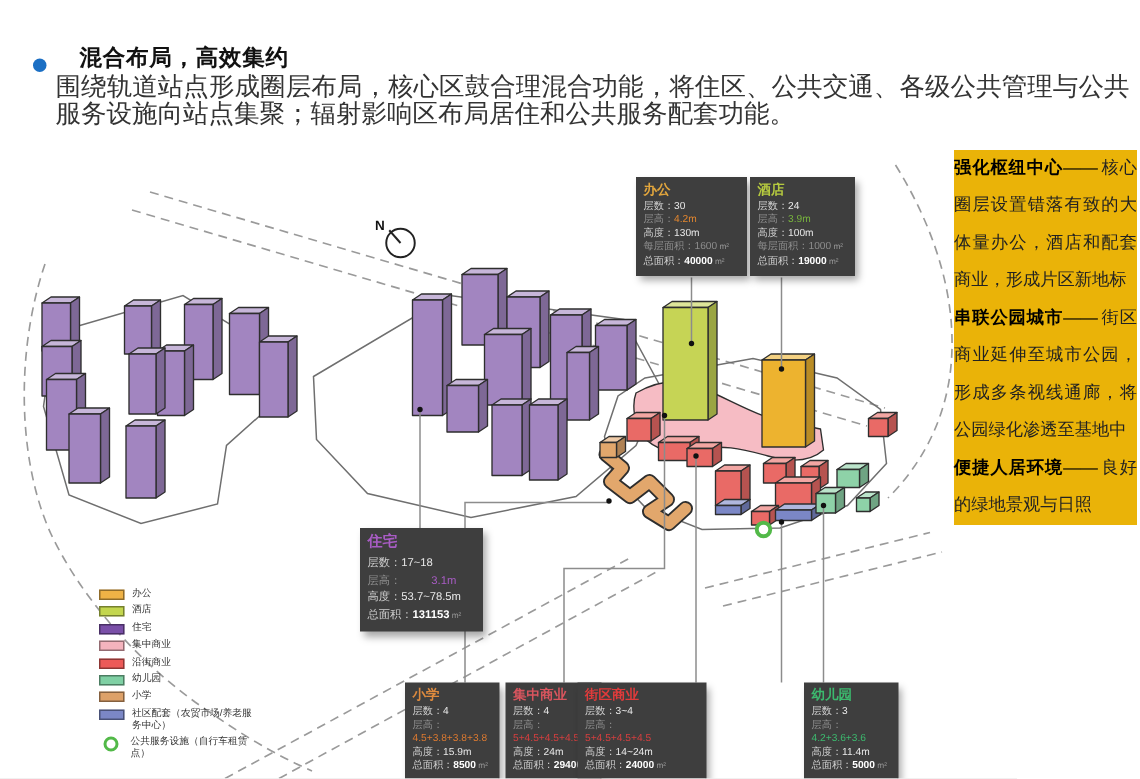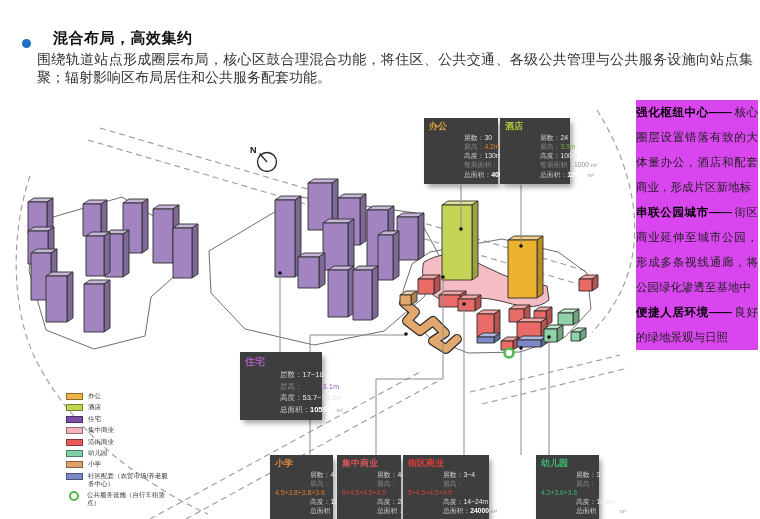--- a/index.html
+++ b/index.html
@@ -4,35 +4,35 @@
 <style>
   html,body{margin:0;padding:0;background:#e8e8e8;}
   .stage{position:relative;width:760px;height:519px;background:#ffffff;overflow:hidden;
          font-family:"Liberation Sans","DejaVu Sans",sans-serif;-webkit-text-size-adjust:none;}
   svg#plan{position:absolute;left:0;top:0;}
 
   
   .hdr{position:absolute;left:22px;top:29px;display:flex;align-items:flex-end;gap:22px;z-index:5;}
   .bullet{width:9px;height:9px;border-radius:50%;background:#1b6fc4;flex:0 0 auto;}
   .hdr h1{font-size:15px;margin:0;color:#111;font-weight:bold;letter-spacing:.5px;}
-  .desc{position:absolute;left:37px;top:51px;width:716px;margin:0;font-size:14px;line-height:17.5px;
-        color:#333;text-align:justify;z-index:5;}
+  .desc{position:absolute;left:37px;top:51px;width:716px;margin:0;font-size:17px;line-height:17.5px;
+        color:#333;text-align:justify;z-index:5;font-family:Liberation Mono, monospace;}
 
   
   .sb{position:absolute;left:636px;top:100px;width:122px;font-size:11.5px;line-height:25px;
-      color:#222;text-align:justify;z-index:5;background:#d946ef;}
+      color:#222;text-align:justify;z-index:5;background:#eab308;font-family:Liberation Serif, serif;}
   .sb p{margin:0;}
   .sb b{color:#000;margin-right:2px;}
 
   
   .ib{position:absolute;background:#3e3e3e;color:#ddd;padding:3px 5px 4px;box-sizing:border-box;
       box-shadow:2.5px 3.5px 5px rgba(0,0,0,.35);z-index:6;}
   .ib-t{font-weight:bold;font-size:9px;line-height:11px;margin-bottom:1px;white-space:nowrap;}
   .ib-row{font-size:6.8px;line-height:9px;white-space:nowrap;color:#e8e8e8;}
-  .lab{color:#cfcfcf;margin-left:35px;}
+  .lab{color:#cfcfcf;}
   .lab.dim{color:#8d8d8d;text-align:right;}
   .val.dim{color:#8d8d8d;}
   .val.total{font-weight:bold;color:#ffffff;}
   .unit{color:#9a9a9a;font-size:5.5px;}
   .ib.lg .ib-t{font-size:10px;line-height:13px;}
   .ib.lg .ib-row{font-size:7.5px;line-height:11.5px;}
 
   
   .legend{position:absolute;left:66px;top:392px;width:106px;z-index:5;}
   .lg-row{display:flex;gap:5px;margin-bottom:3.4px;align-items:flex-start;}
@@ -255,21 +255,21 @@
         <div class="ib-row"><span class="lab dim">每层面积：</span><span class="val dim">1000</span><span class="unit"> m²</span></div>
         <div class="ib-row"><span class="lab">总面积：</span><span class="val total">19000</span><span class="unit"> m²</span></div>
       </div>
   </div>
   <div class="ib lg" style="left:240px;top:352px;width:82px">
     <div class="ib-t" style="color: rgb(168, 92, 196);">住宅</div>
     <div class="ib-rows">
         <div class="ib-row"><span class="lab">层数：</span><span class="val">17~18</span></div>
         <div class="ib-row"><span class="lab dim">层高：</span><span class="val" style="color: rgb(168, 92, 196); margin-left: 20px;">3.1m</span></div>
         <div class="ib-row"><span class="lab">高度：</span><span class="val">53.7~78.5m</span></div>
-        <div class="ib-row"><span class="lab">总面积：</span><span class="val total">105996</span><span class="unit"> m²</span></div>
+        <div class="ib-row"><span class="lab">总面积：</span><span class="val total">131153</span><span class="unit"> m²</span></div>
       </div>
   </div>
   <div class="ib" style="left:270px;top:455px;width:63px">
     <div class="ib-t" style="color: rgb(221, 138, 62);">小学</div>
     <div class="ib-rows">
         <div class="ib-row"><span class="lab">层数：</span><span class="val">4</span></div>
         <div class="ib-row"><span class="lab dim">层高：</span></div>
         <div class="ib-row"><span class="val" style="color: rgb(221, 122, 48);">4.5+3.8+3.8+3.8</span></div>
         <div class="ib-row"><span class="lab">高度：</span><span class="val">15.9m</span></div>
         <div class="ib-row"><span class="lab">总面积：</span><span class="val total">8500</span><span class="unit"> m²</span></div>
@@ -278,21 +278,21 @@
   <div class="ib" style="left:337px;top:455px;width:64px">
     <div class="ib-t" style="color: rgb(216, 85, 94);">集中商业</div>
     <div class="ib-rows">
         <div class="ib-row"><span class="lab">层数：</span><span class="val">4</span></div>
         <div class="ib-row"><span class="lab dim">层高：</span></div>
         <div class="ib-row"><span class="val" style="color: rgb(214, 63, 63);">5+4.5+4.5+4.5</span></div>
         <div class="ib-row"><span class="lab">高度：</span><span class="val">24m</span></div>
         <div class="ib-row"><span class="lab">总面积：</span><span class="val total">29400</span><span class="unit"> m²</span></div>
       </div>
   </div>
-  <div class="ib" style="left:403px;top:455px;width:86px">
+  <div class="ib" style="left:385px;top:455px;width:86px">
     <div class="ib-t" style="color: rgb(224, 59, 59);">街区商业</div>
     <div class="ib-rows">
         <div class="ib-row"><span class="lab">层数：</span><span class="val">3~4</span></div>
         <div class="ib-row"><span class="lab dim">层高：</span></div>
         <div class="ib-row"><span class="val" style="color: rgb(214, 63, 63);">5+4.5+4.5+4.5</span></div>
         <div class="ib-row"><span class="lab">高度：</span><span class="val">14~24m</span></div>
         <div class="ib-row"><span class="lab">总面积：</span><span class="val total">24000</span><span class="unit"> m²</span></div>
       </div>
   </div>
   <div class="ib" style="left:536px;top:455px;width:63px">

